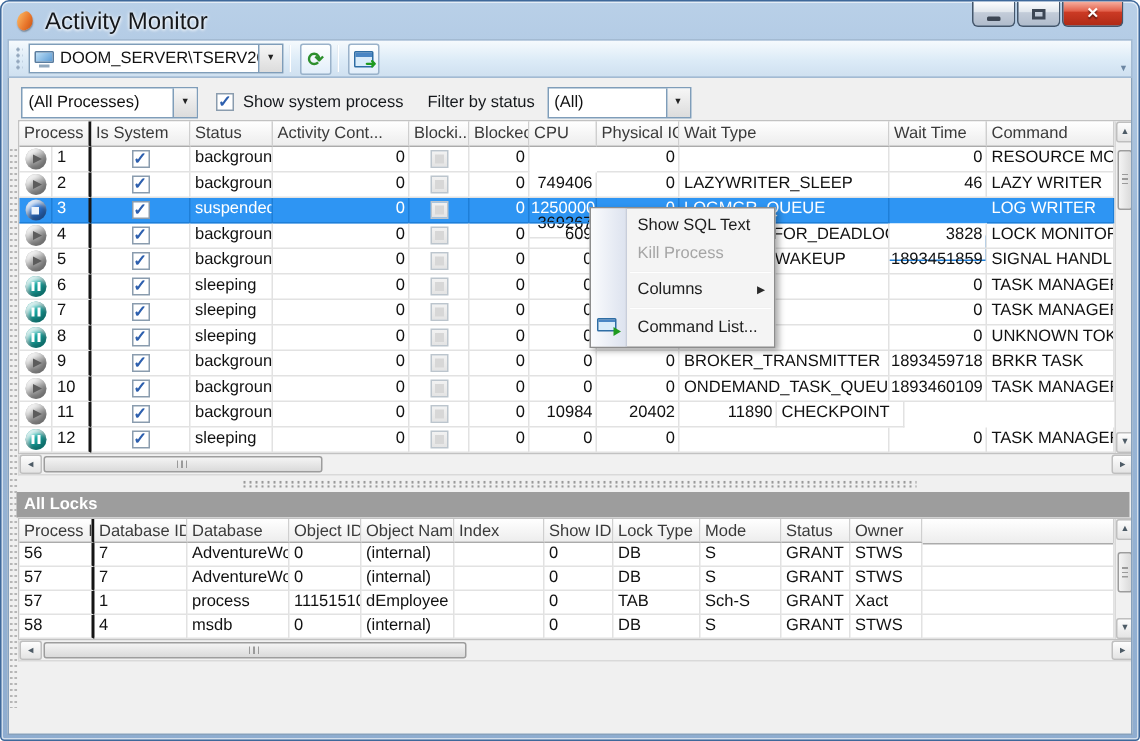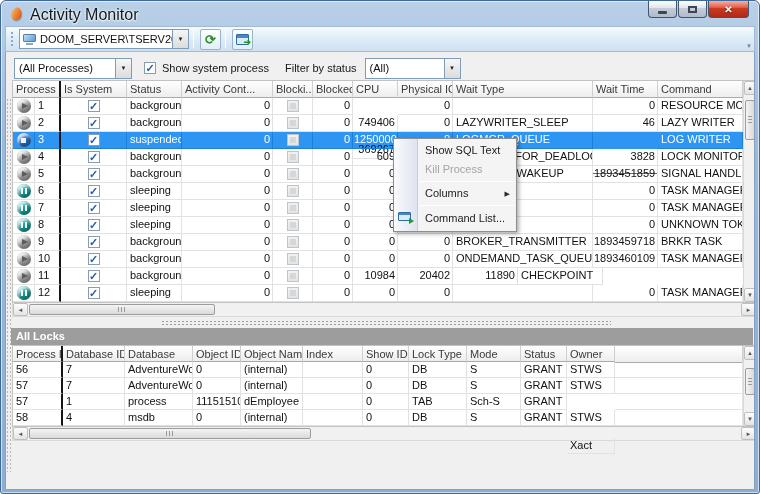--- a/index.html
+++ b/index.html
@@ -563,21 +563,21 @@
                 <div class="cell heavy" style="width: 50px;">57</div>
                 <div class="cell" style="width: 62px;">1</div>
                 <div class="cell" style="width: 68px;">process</div>
                 <div class="cell" style="width: 48px;">1115151018</div>
                 <div class="cell" style="width: 62px;">dEmployee</div>
                 <div class="cell" style="width: 60px;"></div>
                 <div class="cell" style="width: 46px;">0</div>
                 <div class="cell" style="width: 58px;">TAB</div>
                 <div class="cell" style="width: 54px;">Sch-S</div>
                 <div class="cell" style="width: 46px;">GRANT</div>
-                <div class="cell" style="width: 48px; margin-top: 44px;">Xact</div>
+                <div class="cell" style="width: 48px;">Xact</div>
                 <div class="cell" style="width: 128px;"></div>
               </div>
               <div class="grow">
                 <div class="cell heavy" style="width: 50px;">58</div>
                 <div class="cell" style="width: 62px;">4</div>
                 <div class="cell" style="width: 68px;">msdb</div>
                 <div class="cell" style="width: 48px;">0</div>
                 <div class="cell" style="width: 62px;">(internal)</div>
                 <div class="cell" style="width: 60px;"></div>
                 <div class="cell" style="width: 46px;">0</div>

